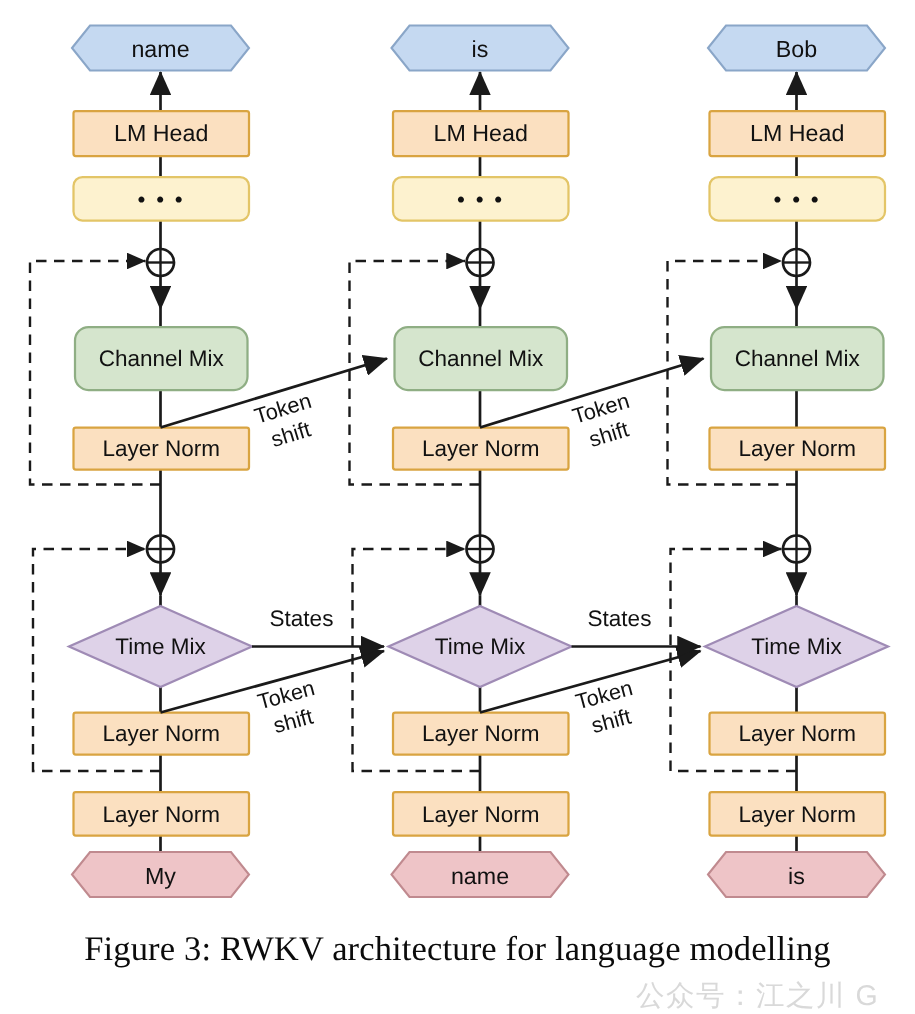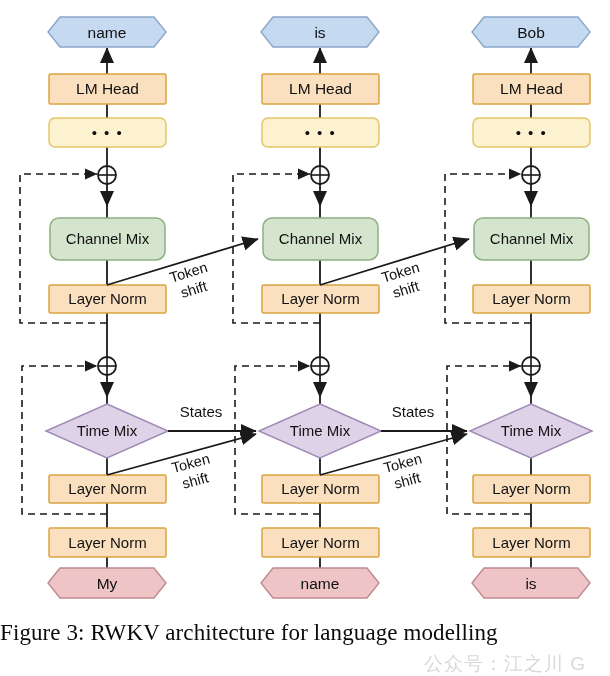--- a/index.html
+++ b/index.html
@@ -7,20 +7,21 @@
     width:610px;height:676px;
     background:#ffffff;
     font-family:"Liberation Sans", sans-serif;
     position:relative;
     overflow:hidden;
   }
   #diagram{position:absolute;left:0;top:0;width:610px;height:676px;border-radius:25px;}
   .caption{
     position:absolute;
     left:0;top:620px;width:610px;
+    text-align:center;
     font-family:"Liberation Serif", serif;
     font-size:23px;
     color:#0b0b0b;
     letter-spacing:0.1px;
   }
   .watermark{
     position:absolute;
     left:424px;top:628px;
     font-family:"Liberation Sans", sans-serif;
     font-size:19px;

